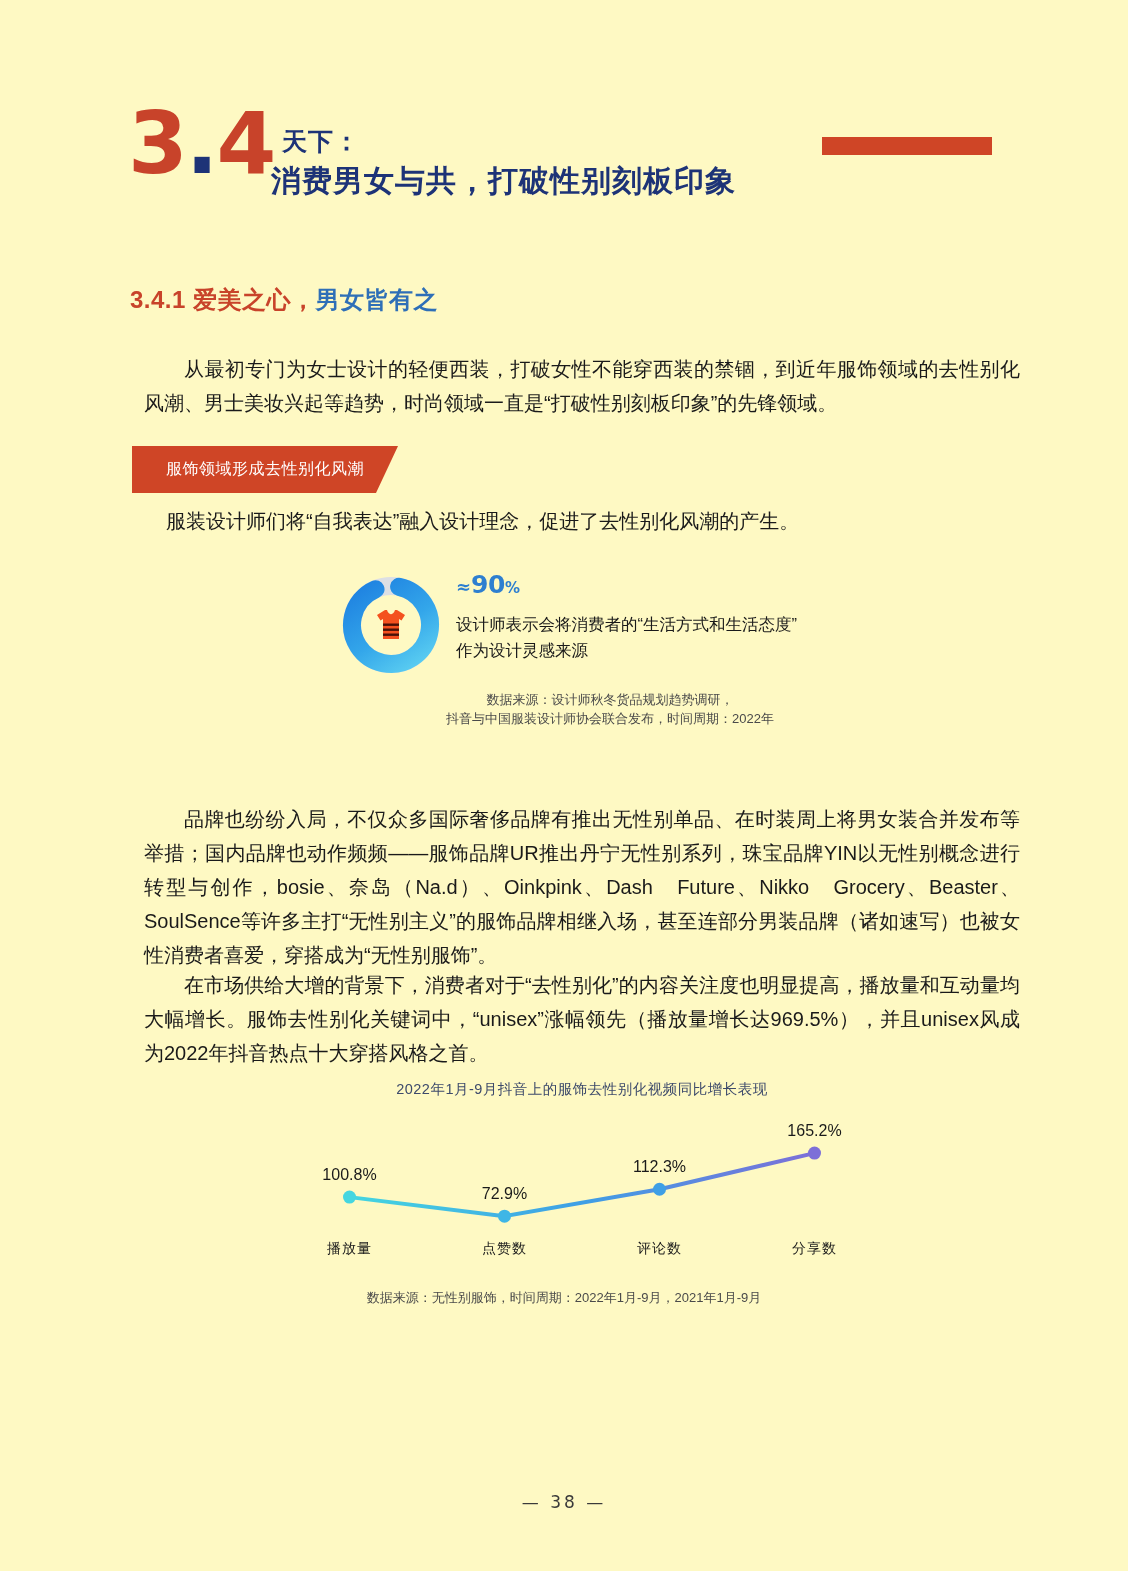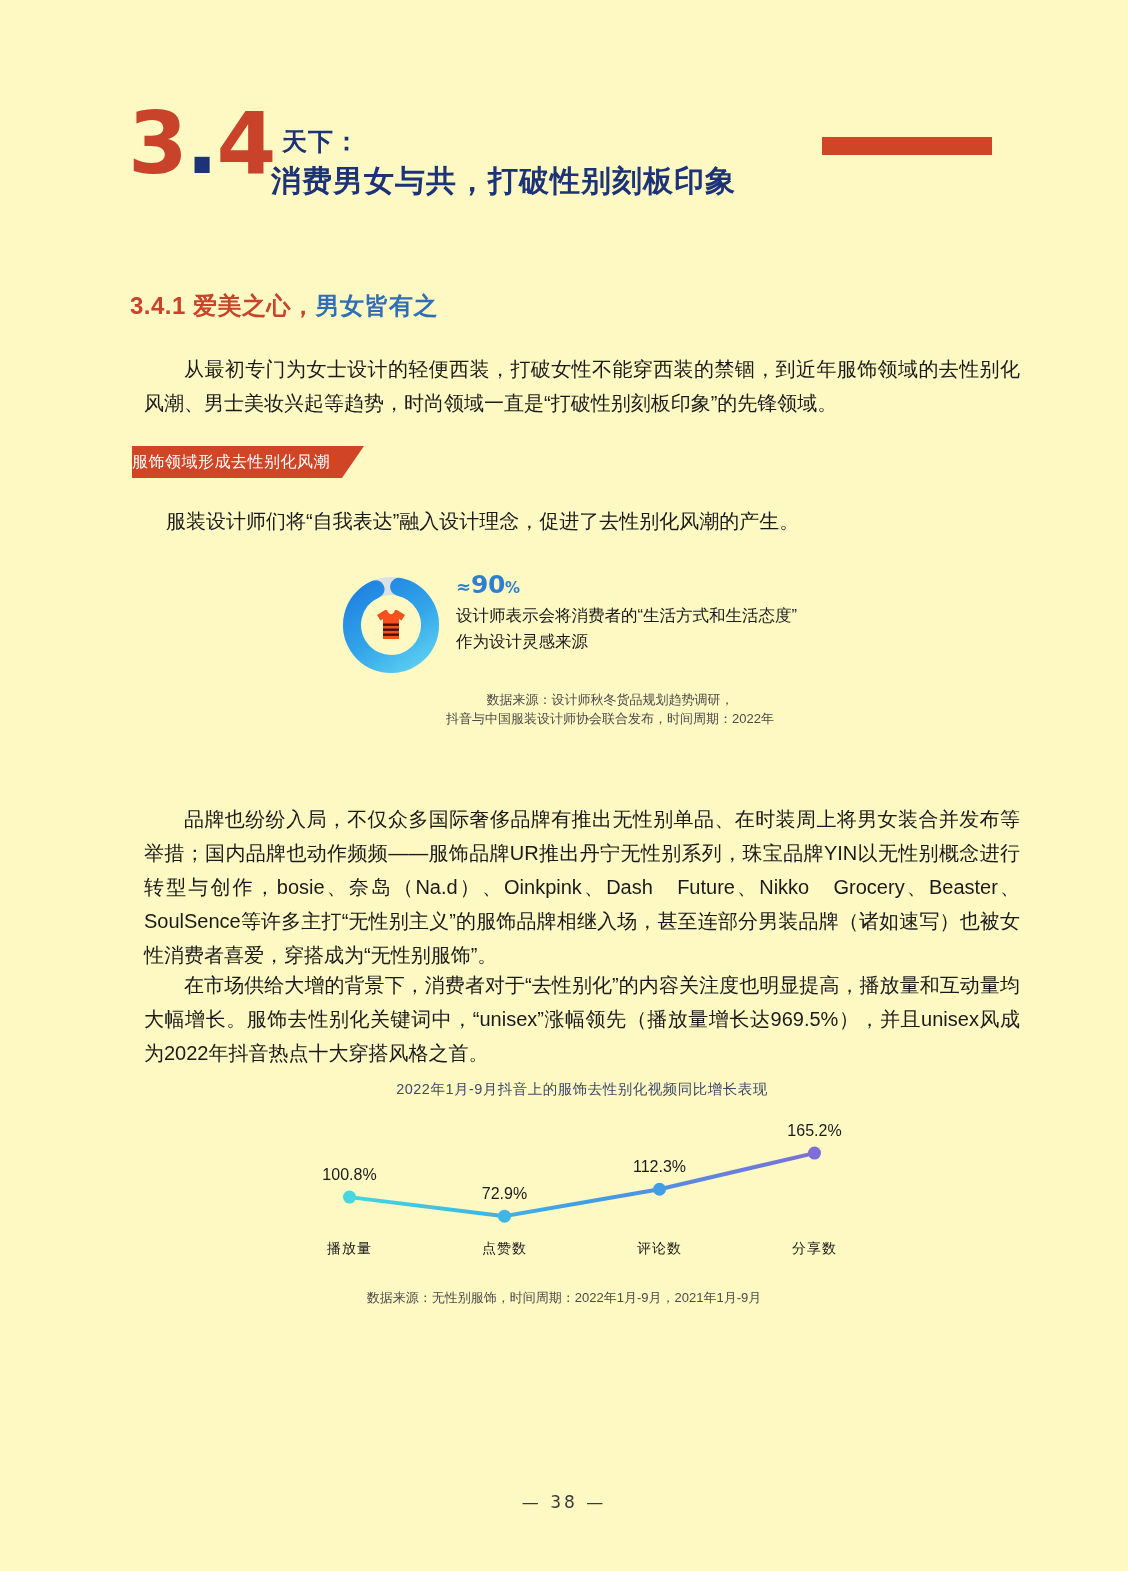--- a/index.html
+++ b/index.html
@@ -67,21 +67,21 @@
     top: 137px;
     width: 170px;
     height: 18px;
     background: #cf4526;
   }
 
   
   .section-heading {
     position: absolute;
     left: 130px;
-    top: 290px;
+    top: 284px;
     font-size: 24px;
     font-weight: 700;
     letter-spacing: 0.5px;
   }
   .section-heading .num,
   .section-heading .part-a {
     color: #c8432a;
   }
   .section-heading .part-b {
     color: #2e6fb7;
@@ -102,22 +102,22 @@
   }
   .para.p1 { top: 336px; }
   .para.p3 { top: 786px; }
   .para.p4 { top: 952px; }
 
   
   .ribbon {
     position: absolute;
     left: 132px;
     top: 446px;
-    height: 32px;
-    padding: 0 34px 0 0;
+    height: 47px;
+    padding: 0 34px 0 34px;
     display: flex;
     align-items: center;
     background: #cf4526;
     color: #ffffff;
     font-size: 16px;
     font-weight: 500;
     letter-spacing: 0.5px;
     clip-path: polygon(0 0, 100% 0, calc(100% - 22px) 100%, 0 100%);
   }
 
@@ -150,21 +150,21 @@
   .stat-text {
     position: absolute;
     left: 116px;
     top: -2px;
     width: 440px;
   }
   .stat-pct {
     color: #2e7fd0;
     font-weight: 700;
     line-height: 1;
-    margin-bottom: 5px;
+    margin-bottom: 14px;
     font-family: "DejaVu Sans", sans-serif;
   }
   .stat-pct .approx { font-size: 18px; }
   .stat-pct .value  { font-size: 25px; letter-spacing: -0.5px; }
   .stat-pct .unit   { font-size: 15px; }
   .stat-desc {
     font-size: 16.5px;
     line-height: 26px;
     color: #1a1a1a;
   }

